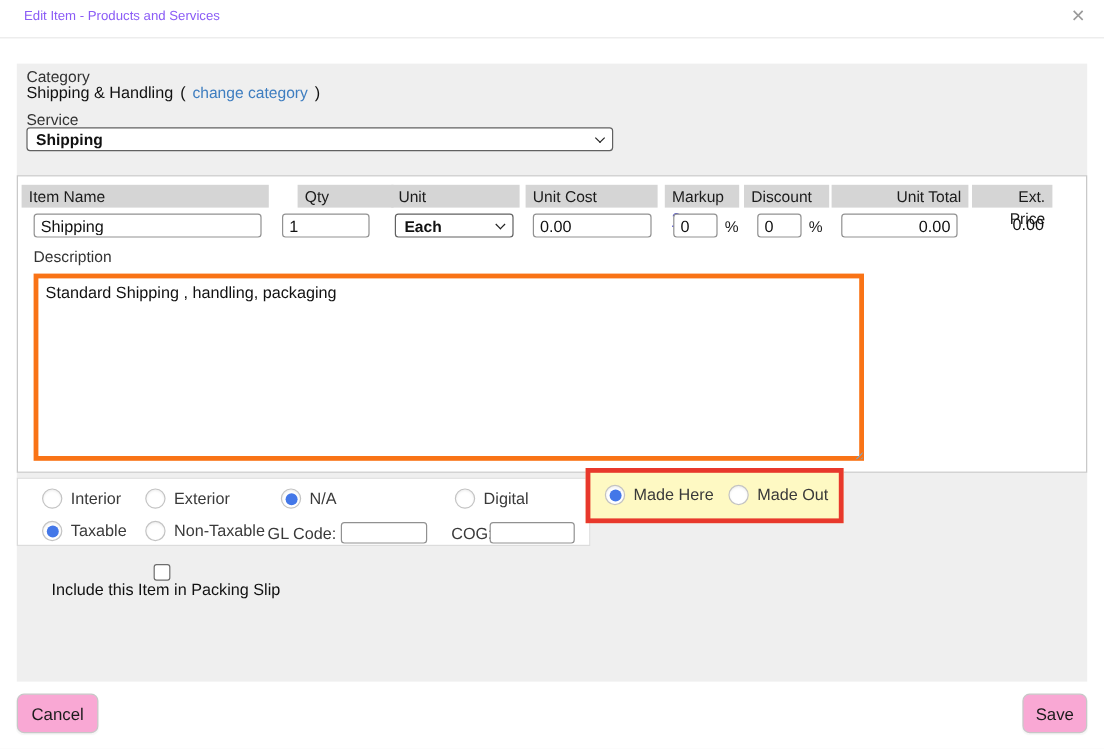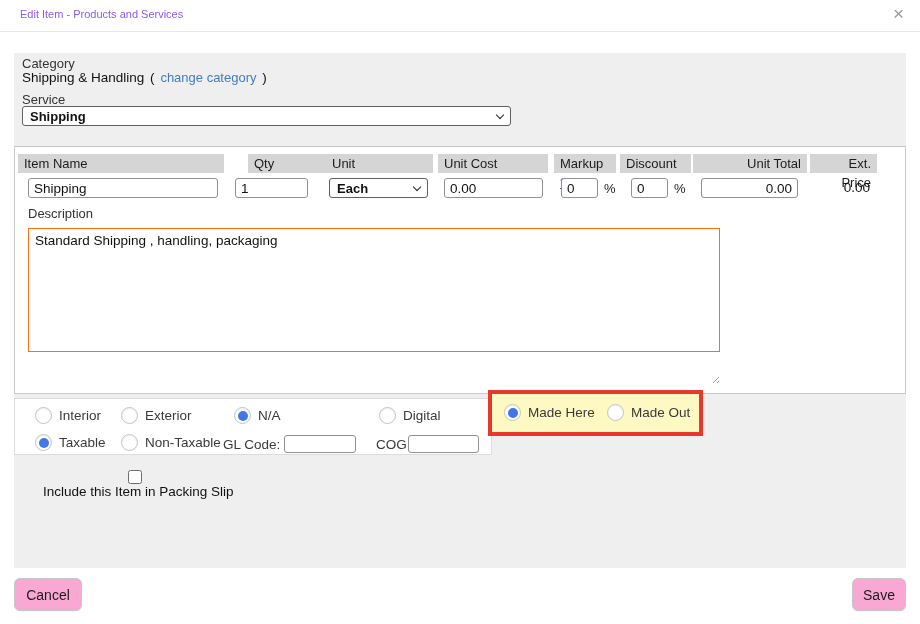--- a/index.html
+++ b/index.html
@@ -40,22 +40,22 @@
   .tin {
     position:absolute; top:31px; height:20px; border:1px solid #919191; border-radius:3px;
     background:#fff; font-family:"Liberation Sans", sans-serif; font-size:13.5px; color:#111;
     padding:1px 5px; outline:none;
   }
   .pct { position:absolute; top:34px; font-size:13px; color:#222; }
   .static-val { position:absolute; top:33px; font-size:13.5px; color:#111; text-align:right; }
 
   .desc-label { position:absolute; left:13px; top:59px; font-size:13px; color:#333; }
   .desc-area {
-    position:absolute; left:13px; top:81px; width:692px; height:124px;
-    border:1px solid #f97316; background:#fff; resize:none; outline:none;
+    position:absolute; left:13px; top:81px; width:692px; height:156px;
+    border:4px solid #f97316; background:#fff; resize:none; outline:none;
     font-family:"Liberation Sans", sans-serif; font-size:13.5px; color:#111; padding:4px 6px;
   }
   .grip { position:absolute; left:695px; top:227px; width:9px; height:9px;
           background:repeating-linear-gradient(135deg, transparent 0 2px, #9a9a9a 2px 3px);
           clip-path:polygon(100% 0, 100% 100%, 0 100%); pointer-events:none; }
 
   
   .optA { left:0; top:345px; width:478px; height:57px; background:#fff; border:1px solid #dcdcdc; }
   .rgroup { position:absolute; display:flex; align-items:center; cursor:pointer; }
   .radio { width:17px; height:17px; border-radius:50%; background:#fff; border:1px solid #c3c3c3;

